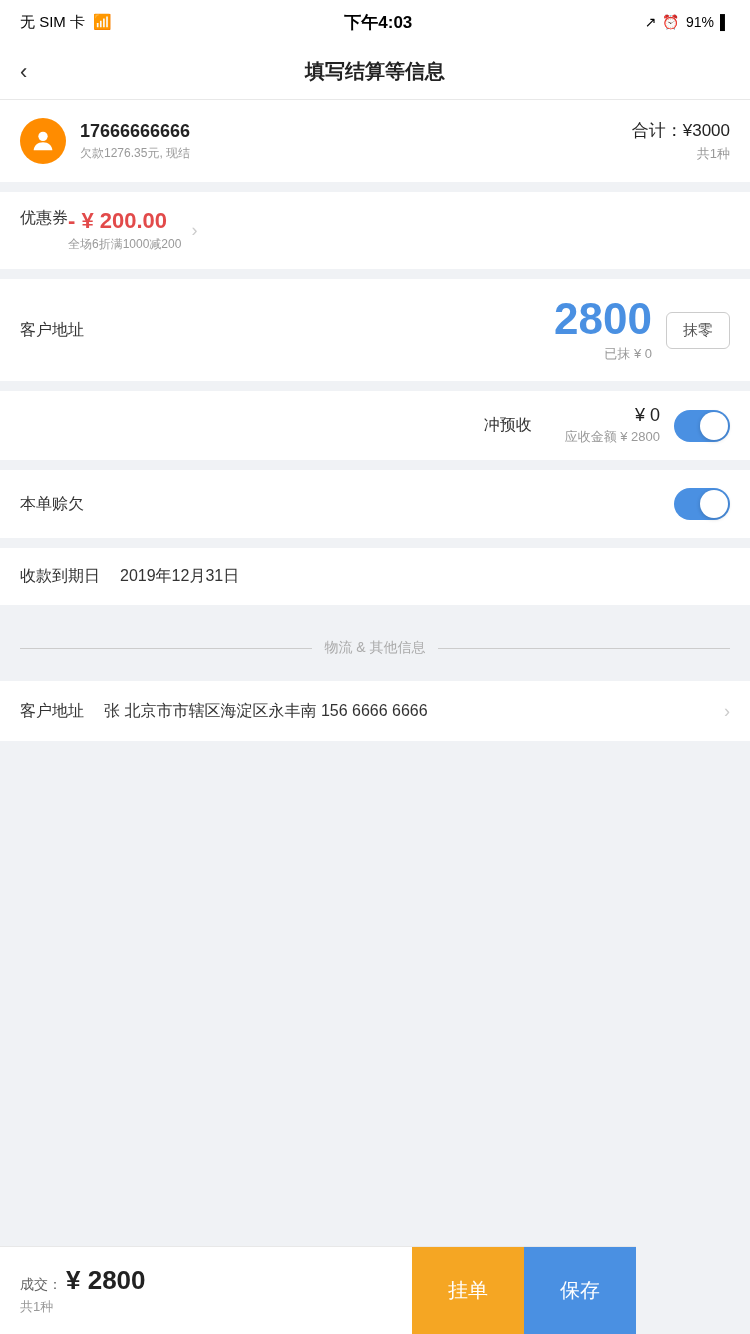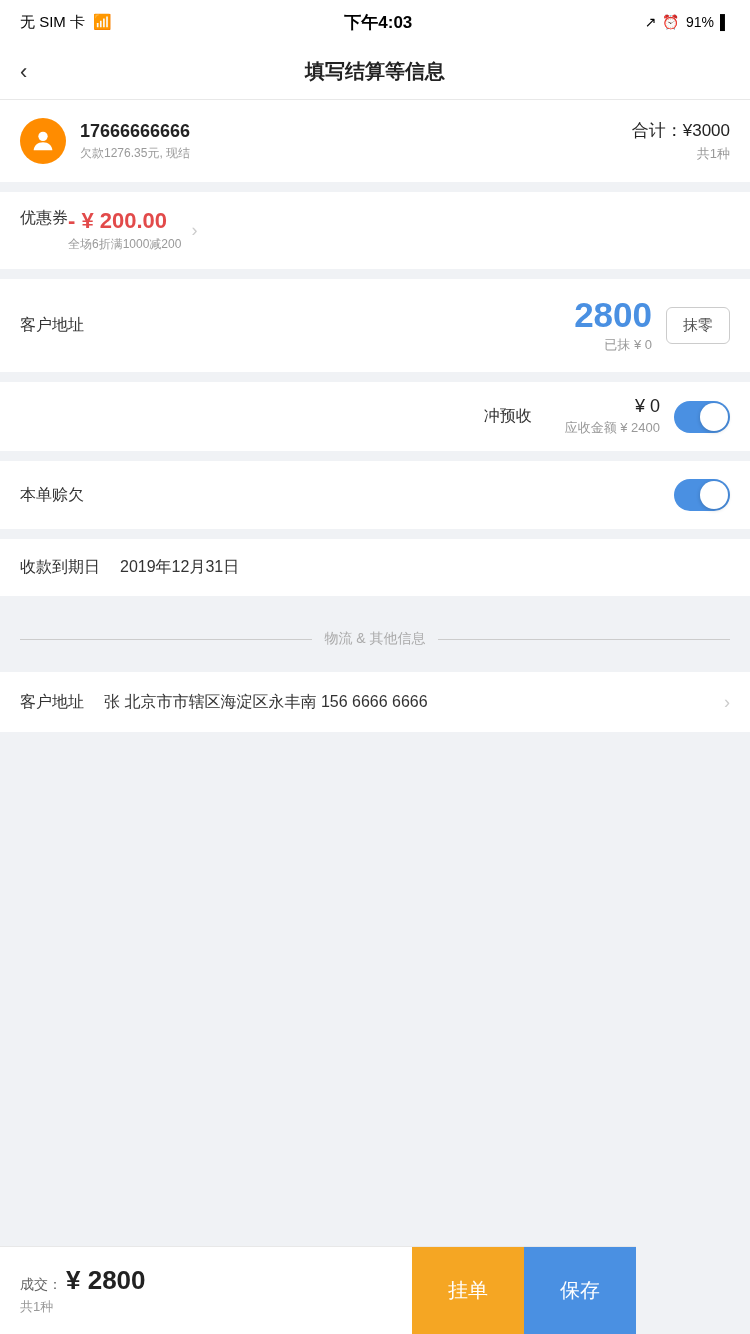--- a/index.html
+++ b/index.html
@@ -144,21 +144,21 @@
     .row-label {
       font-size: 16px;
       color: #333;
     }
     .row-right {
       display: flex;
       align-items: center;
       gap: 14px;
     }
     .amount-main {
-      font-size: 35px;
+      font-size: 44px;
       font-weight: 700;
       color: #4a90e2;
       line-height: 1;
       margin-left: 19px;
     }
     .amount-sub {
       font-size: 13px;
       color: #999;
       text-align: right;
       margin-top: 4px;
@@ -446,21 +446,21 @@
         <button class="round-btn">抹零</button>
       </div>
     </div>
   </div>
 
   <div class="precollect-row">
     <span class="precollect-label">冲预收</span>
     <div class="precollect-right">
       <div class="precollect-amount">
         <div class="precollect-num">¥ 0</div>
-        <div class="precollect-sub">应收金额 ¥ 2400</div>
+        <div class="precollect-sub">应收金额 ¥ 2800</div>
       </div>
       <div class="toggle">
         <div class="toggle-knob"></div>
       </div>
     </div>
   </div>
 
   <div class="section-separator"></div>
 
   <div class="writeoff-section">

